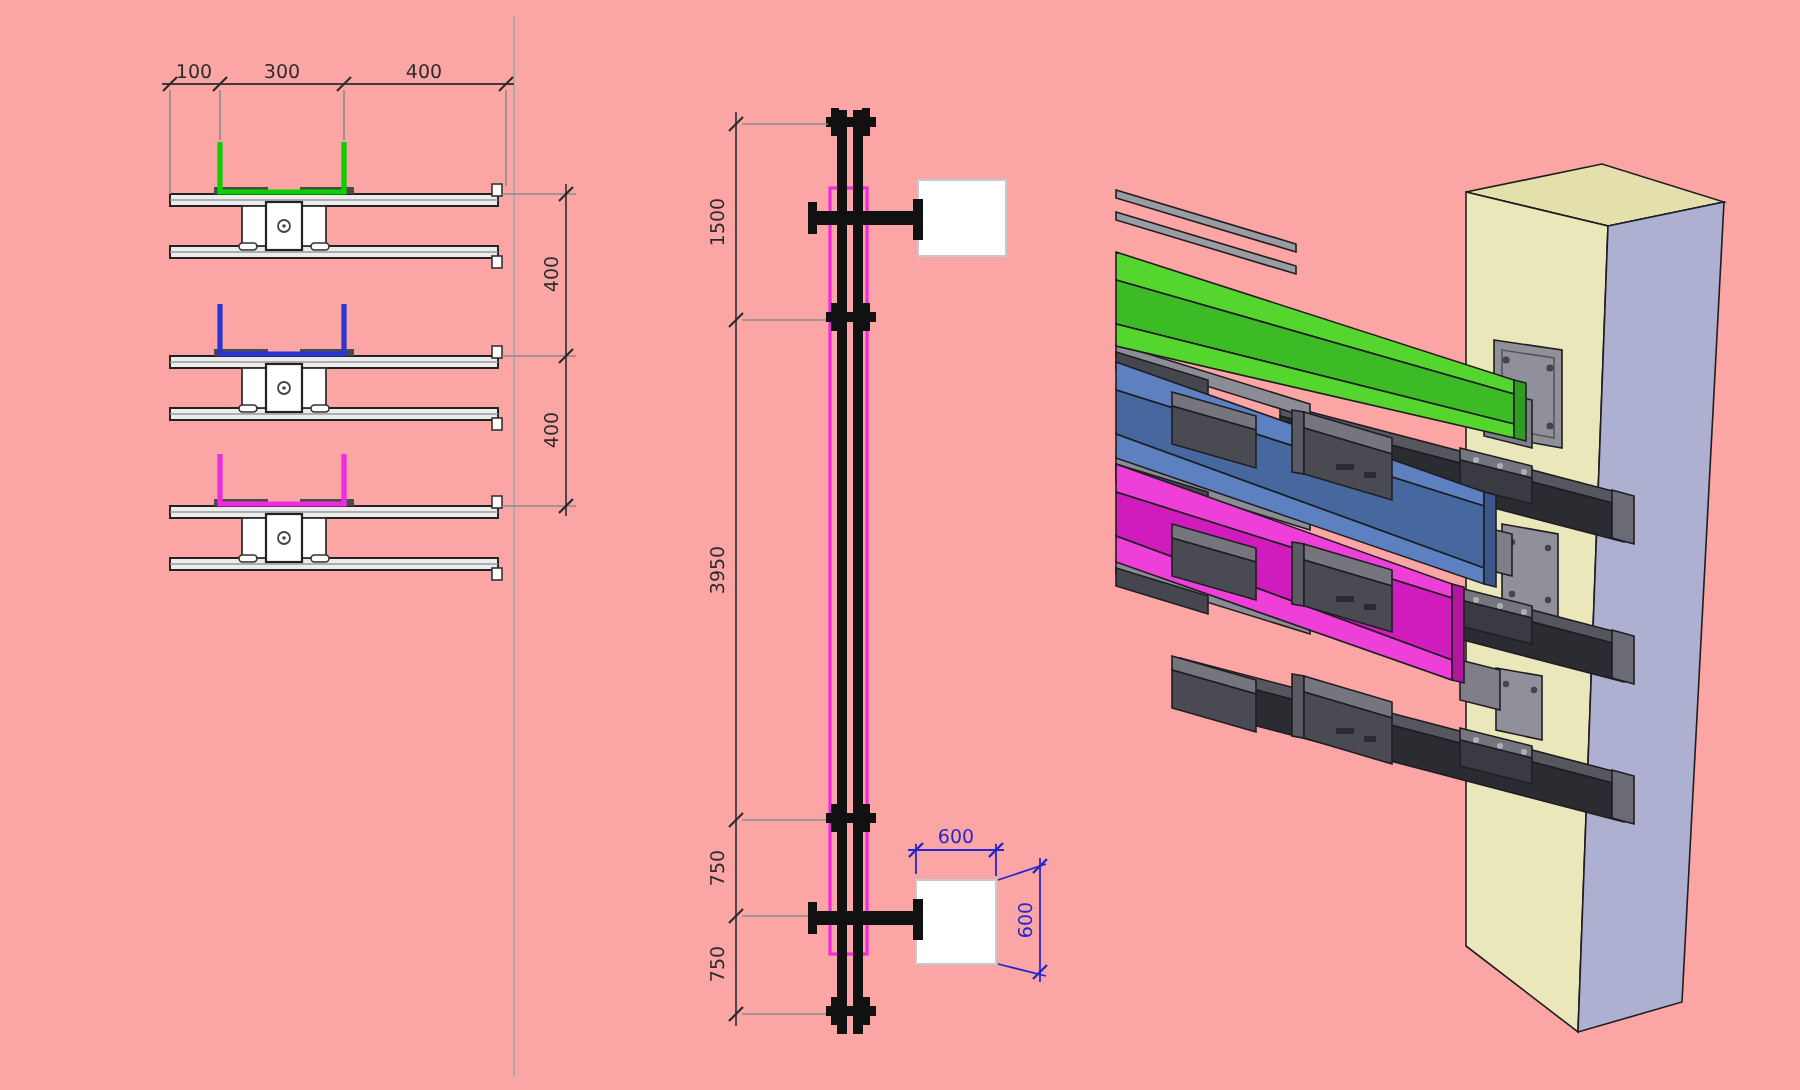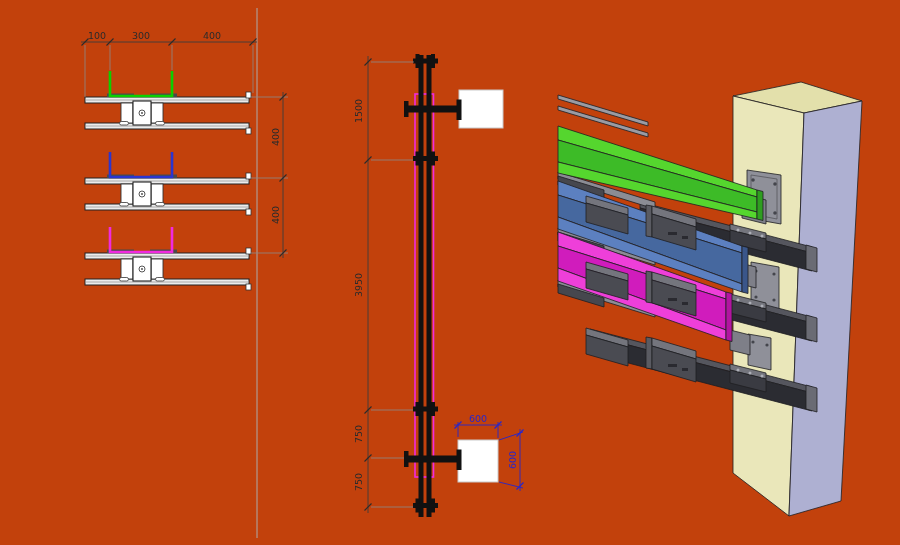--- a/index.html
+++ b/index.html
@@ -1,16 +1,16 @@
 <!DOCTYPE html>
 <html><head>
 <meta charset="utf-8">
 <style>
   html,body{margin:0;padding:0;background:#fff;}
-  .canvas{position:relative;width:900px;height:545px;background:#c2410c;overflow:hidden;
+  .canvas{position:relative;width:900px;height:545px;background:#fca5a5;overflow:hidden;
           font-family:"DejaVu Sans",sans-serif;}
   svg{position:absolute;left:0;top:0;}
   .dim{font-size:9.5px;fill:#2b2b2b;}
   .bdim{font-size:9.5px;fill:#2626cc;}
   .ext{stroke:#8a8a8a;stroke-width:0.8;}
   .dimln{stroke:#3c3c3c;stroke-width:0.9;}
   .tick{stroke:#2b2b2b;stroke-width:1.1;}
   .bln{stroke:#2626cc;stroke-width:0.9;}
   .btick{stroke:#2626cc;stroke-width:1.2;}
   .o{stroke:#1e1e22;stroke-width:0.8;}

